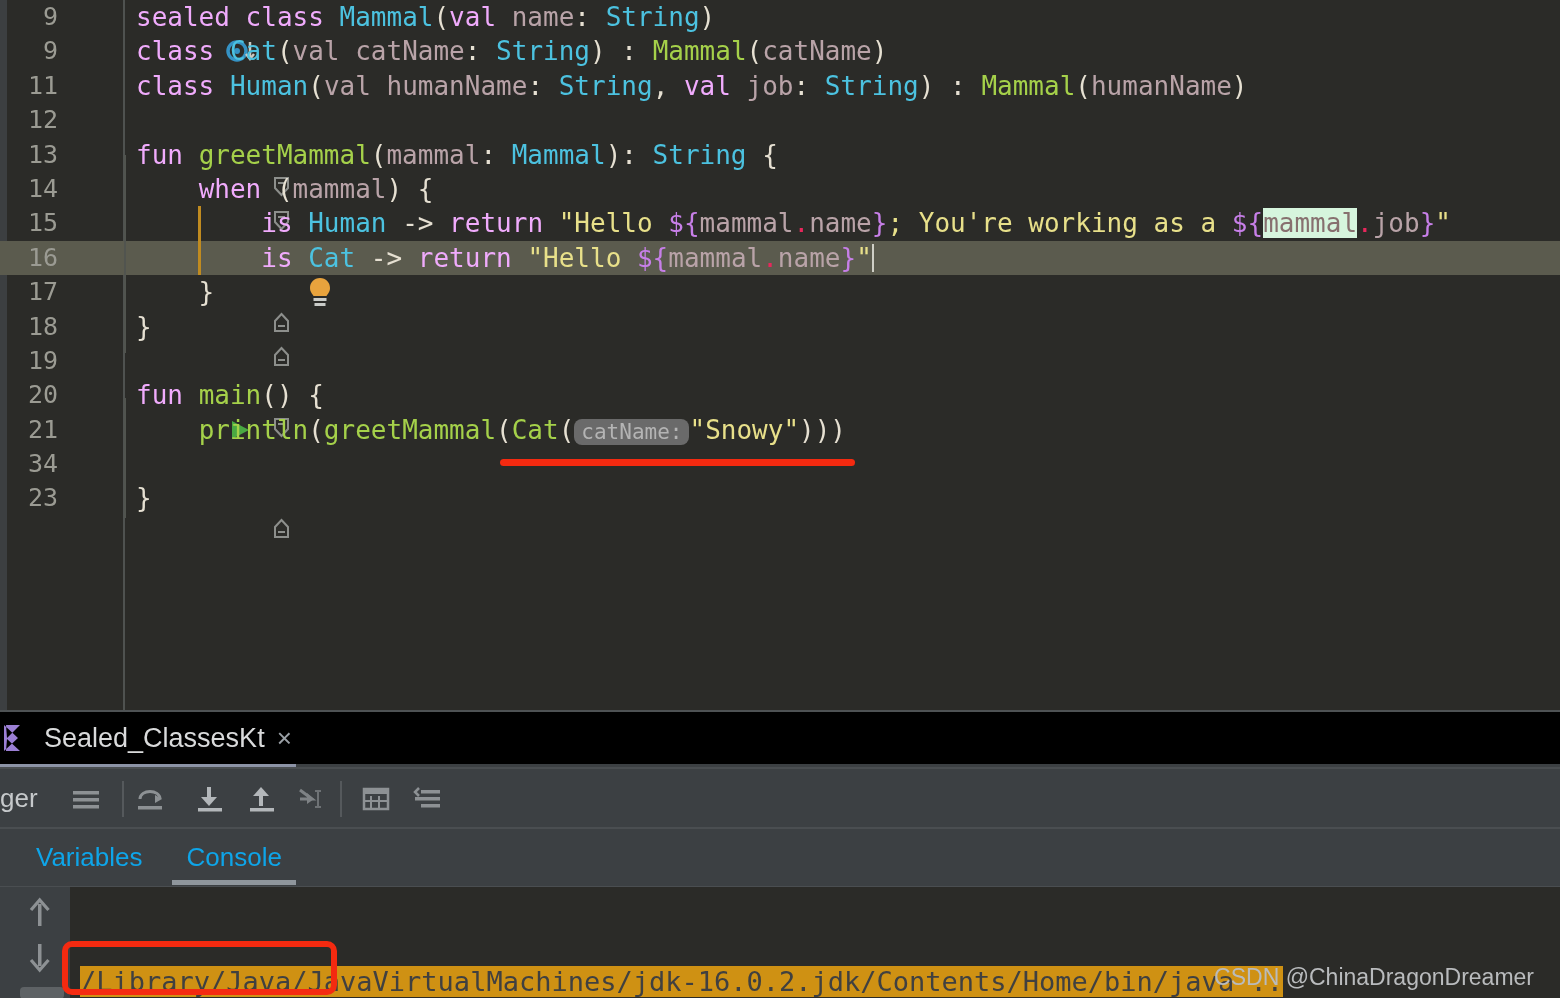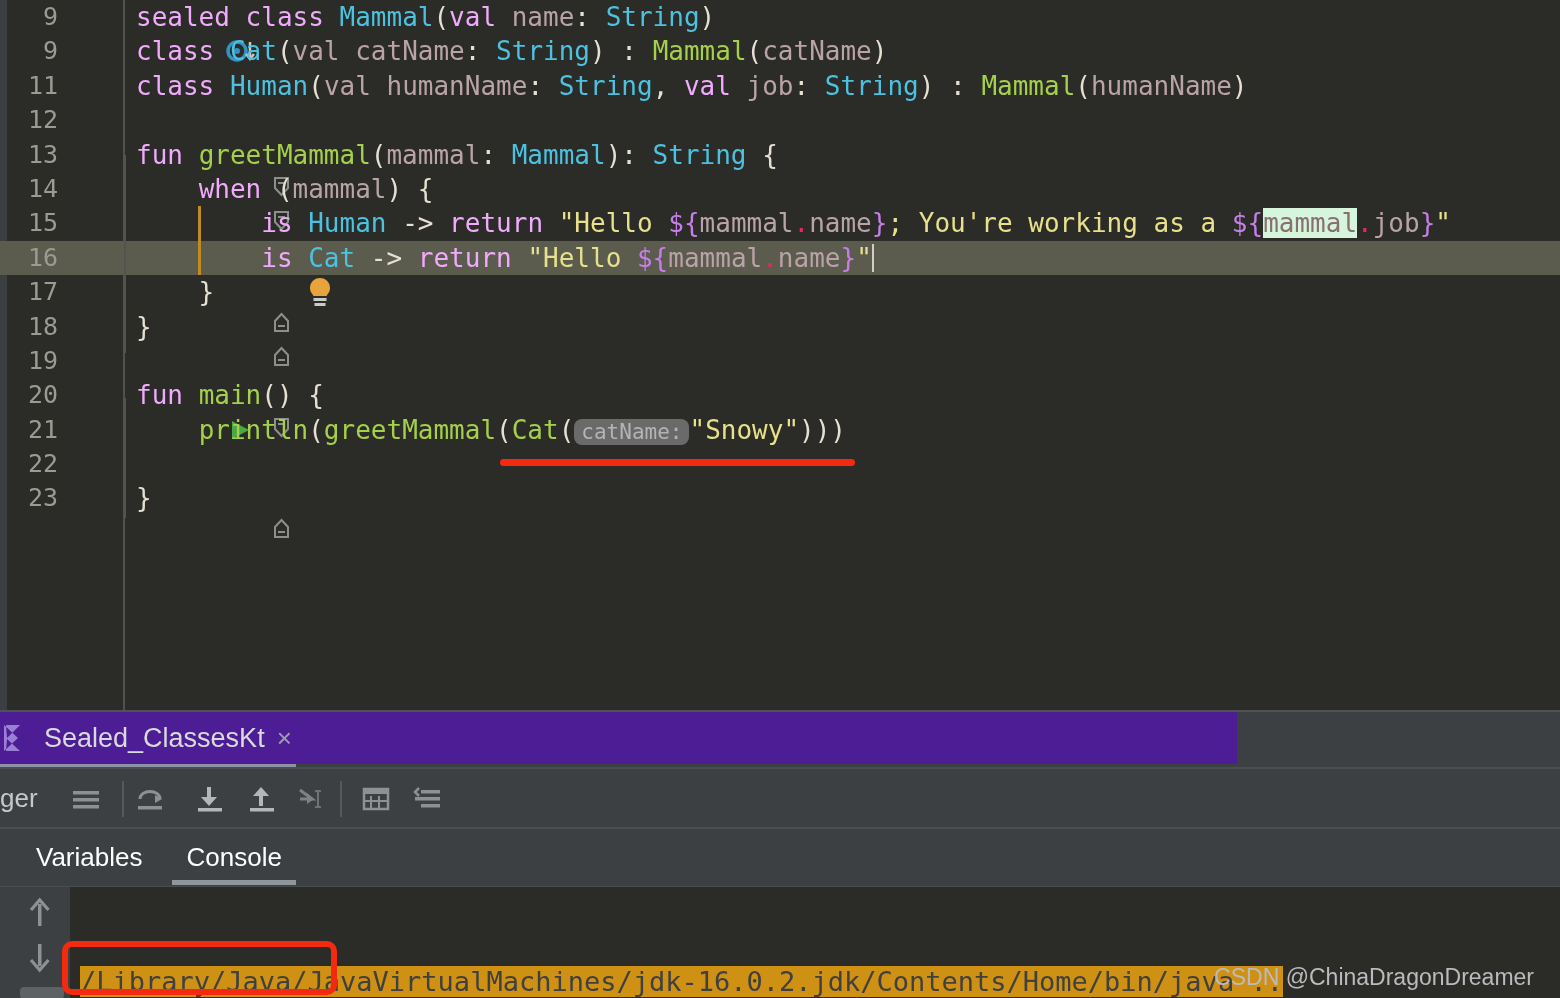--- a/index.html
+++ b/index.html
@@ -86,22 +86,22 @@
   
   .panel {
     position: absolute; left: 0; top: 710px; width: 1560px; height: 288px;
     background: #3c4043;
   }
   .panel-sep {
     position: absolute; left: 0; top: 0; width: 1560px; height: 2px;
     background: #4e5254;
   }
   .tabbar {
-    position: absolute; left: 0; top: 2px; width: 1237px; height: 52px;
-    background: #4c1d95;
+    position: absolute; left: 0; top: 2px; width: 1560px; height: 52px;
+    background: #000000;
   }
   .run-tab {
     position: absolute; left: 0; top: 0; height: 52px;
     display: flex; align-items: center; gap: 12px; padding-left: 4px;
   }
   .ktico { width: 28px; height: 30px; }
   .run-tab-label {
     font-family: "Liberation Sans", sans-serif;
     font-size: 27px; color: #d9dadb;
   }
@@ -137,21 +137,21 @@
     position: absolute; left: 0; top: 117px; width: 1560px; height: 2px;
     background: #4a4e51;
   }
 
   .subtabs {
     position: absolute; left: 14px; top: 119px; height: 56px;
     display: flex; align-items: center;
   }
   .subtab {
     font-family: "Liberation Sans", sans-serif;
-    font-size: 26px; color: #ffffff; padding: 0 22px; height: 56px;
+    font-size: 26px; color: #0ea5e9; padding: 0 22px; height: 56px;
     display: flex; align-items: center; position: relative;
   }
   .subtab.active::after {
     content: ""; position: absolute; left: 8px; right: 8px; bottom: 0;
     height: 5px; background: #8f969c;
   }
   .subtabs-hr {
     position: absolute; left: 0; top: 176px; width: 1560px; height: 1px;
     background: #4a4e51;
   }
@@ -309,21 +309,21 @@
         </span>
         <span class="code-text"><span class="kw">fun</span><span class="pln"> </span><span class="cls">main</span><span class="pln">() {</span></span>
       </div>
 
       <div class="ln-row">
         <span class="lineno">21</span>
         <span class="code-text"><span class="pln">    </span><span class="cls">println</span><span class="pln">(</span><span class="cls">greetMammal</span><span class="pln">(</span><span class="cls">Cat</span><span class="pln">(</span><span class="inlay">catName:</span><span class="str">"Snowy"</span><span class="pln">)))</span></span>
       </div>
 
       <div class="ln-row">
-        <span class="lineno">22</span>
+        <span class="lineno">34</span>
       </div>
 
       <div class="ln-row">
         <span class="lineno">23</span>
         <span class="fold">
           <svg width="22" height="34" viewBox="0 0 22 34">
             <path d="M10.5 4 L17 11 v10 h-13 v-10 z" fill="none" stroke="#8d8f8c" stroke-width="2"></path>
             <path d="M7 16 h7" stroke="#8d8f8c" stroke-width="2"></path>
           </svg>
         </span>

